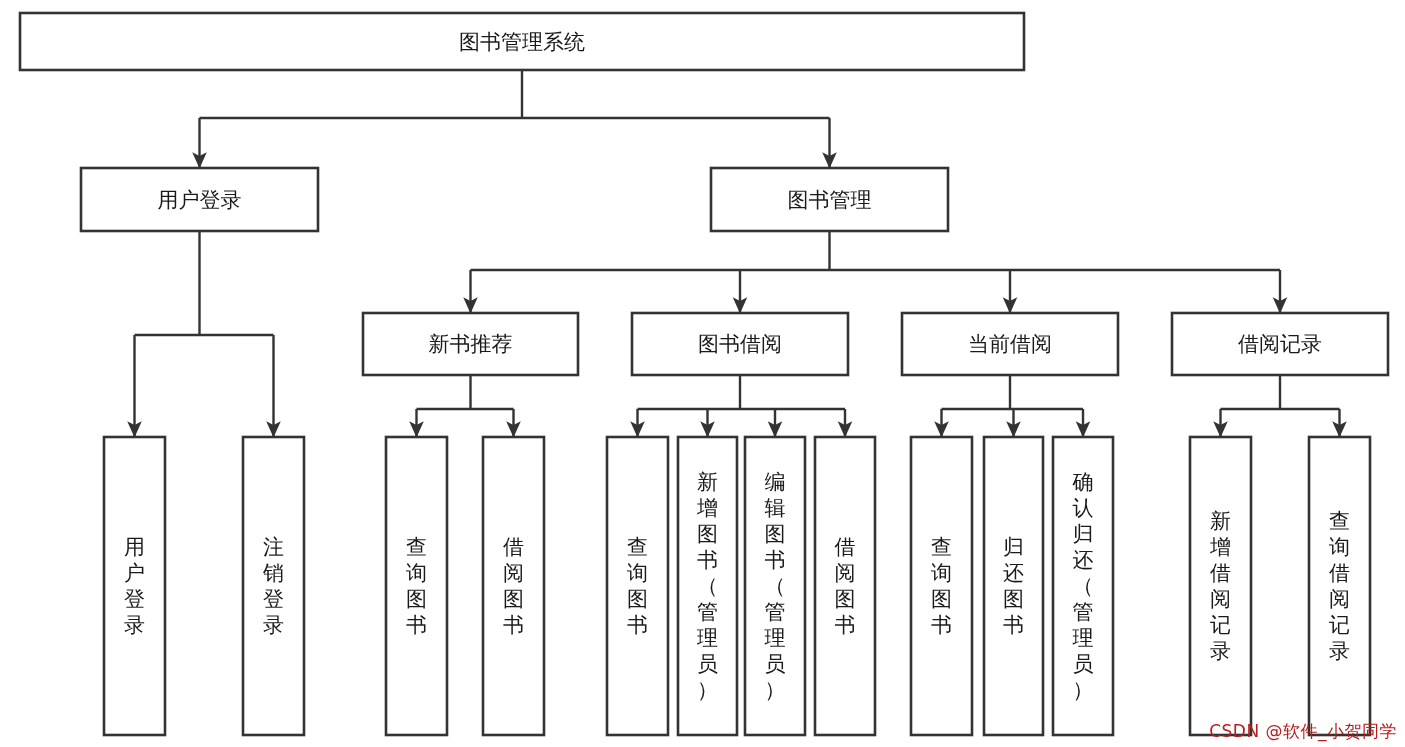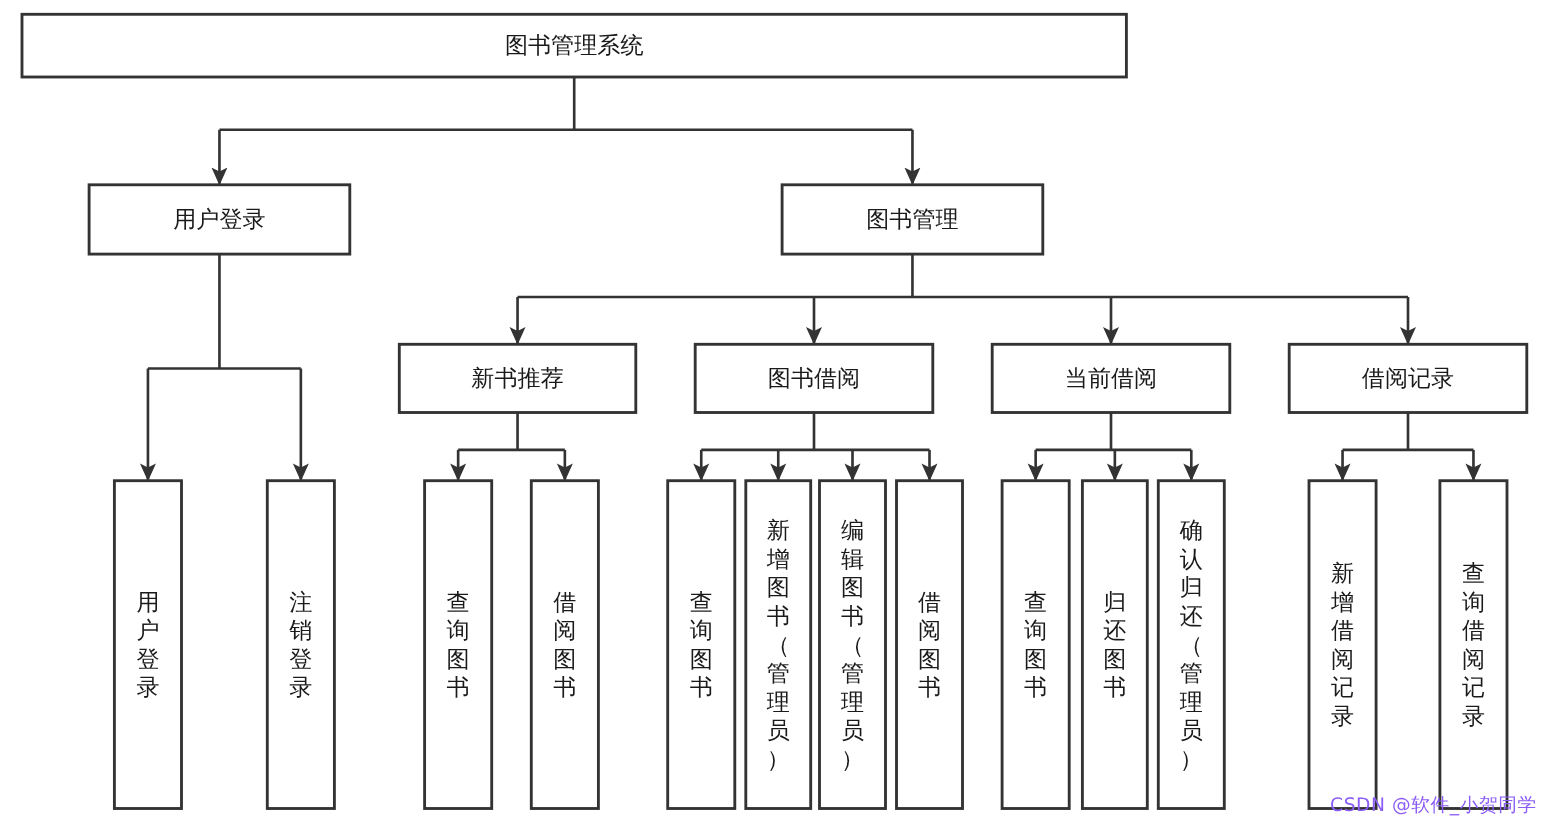--- a/index.html
+++ b/index.html
@@ -48,21 +48,21 @@
     stroke: #333333;
     stroke-width: 2.4;
     fill: none;
   }
   .watermark {
     position: absolute;
     right: 8px;
     bottom: 4px;
     font-family: "DejaVu Sans", "Liberation Sans", sans-serif;
     font-size: 17px;
-    color: #8b5cf6;
+    color: #b91c1c;
     white-space: nowrap;
     letter-spacing: 0.5px;
   }
 </style>
 </head>
 <body>
 
 <div id="diagram-root">
 
   <svg class="diagram" viewBox="0 0 1405 747" xmlns="http://www.w3.org/2000/svg">

